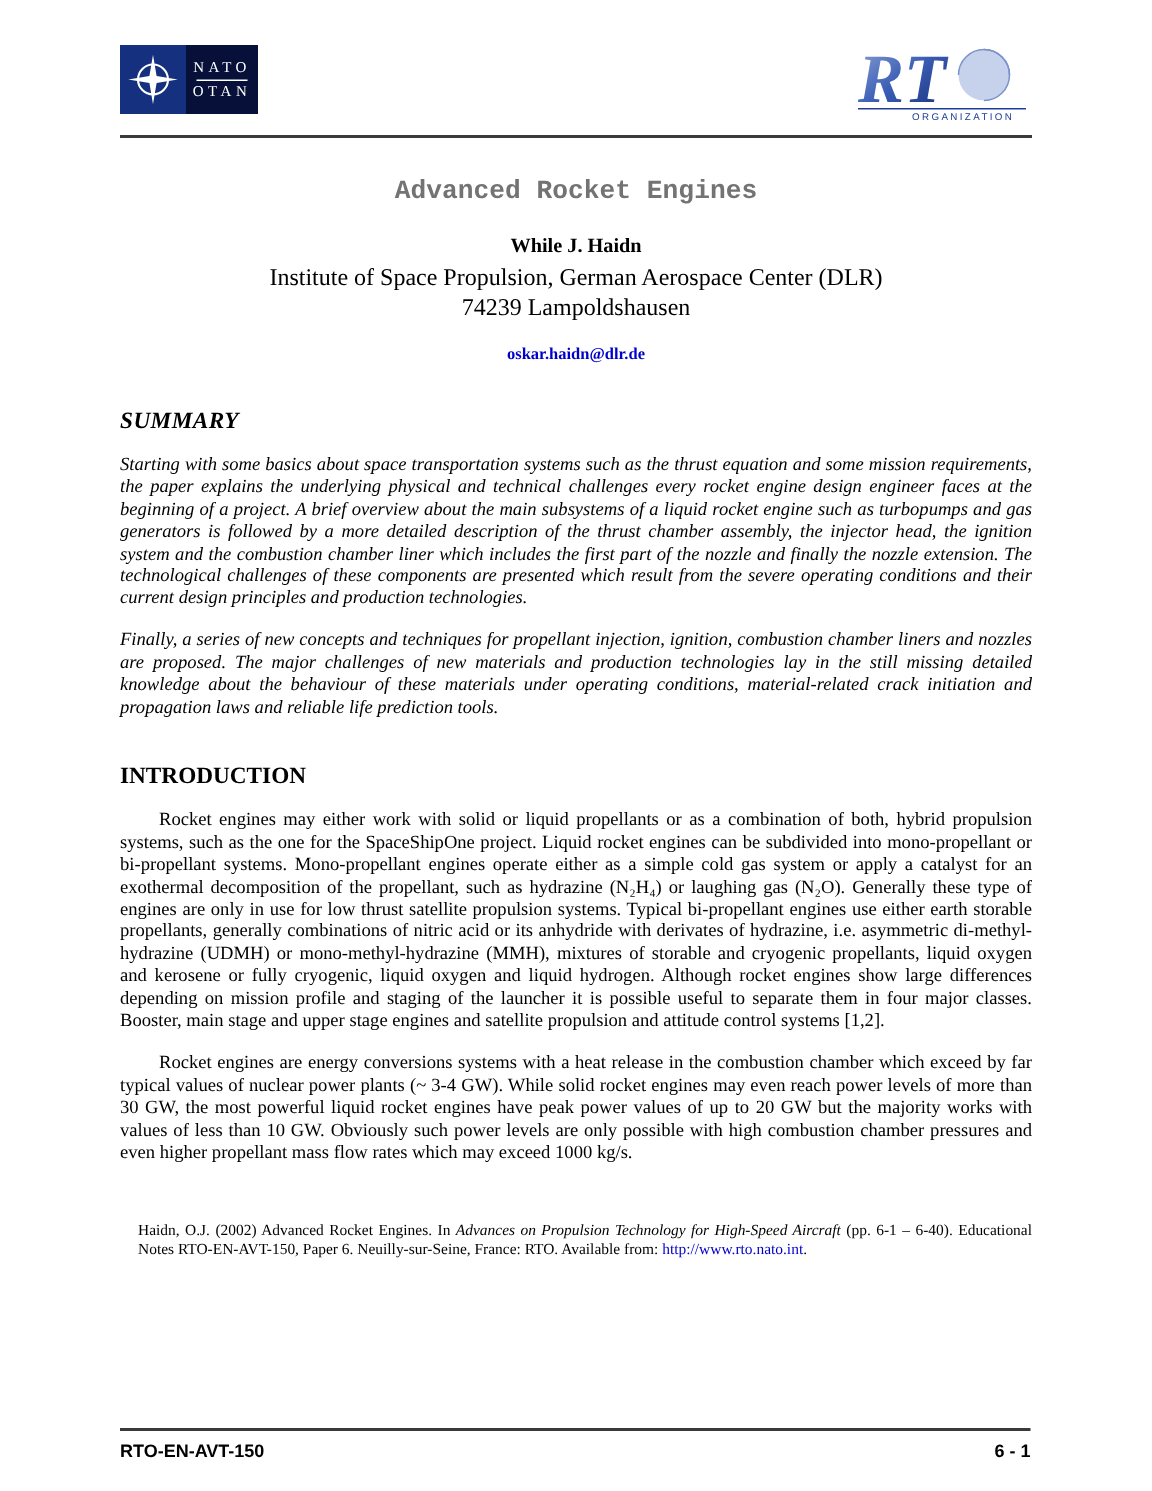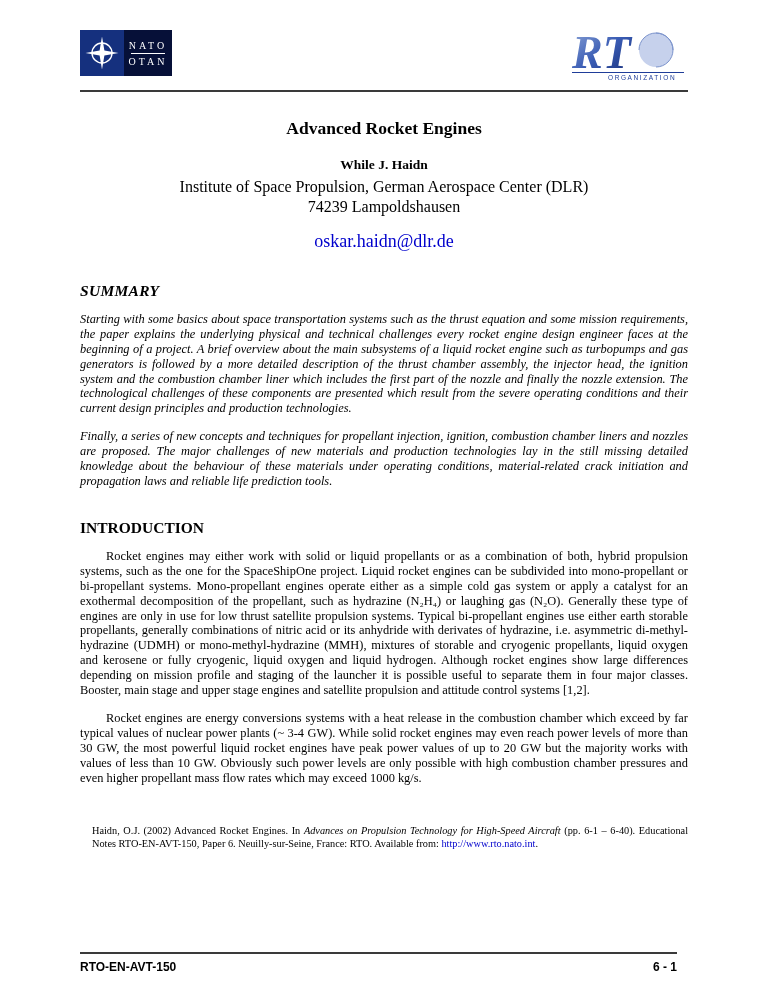--- a/index.html
+++ b/index.html
@@ -57,26 +57,27 @@
     border-top: 2px solid #3a3a3a;
     margin: 0 0 0 0;
   }
 
   
   .paper-title {
     margin: 26px 0 0 0;
     text-align: center;
     font-size: 17.5px;
     font-weight: bold;
-    color: #000000;
+    color: #737373;
+    font-family: Liberation Mono, monospace;
   }
   .author-block { text-align: center; margin-top: 18px; }
   .author-name { font-size: 13.5px; font-weight: bold; margin-bottom: 4px; }
   .affil-line { font-size: 16px; line-height: 1.28; }
-  .email-line { margin-top: 13px; font-size: 18px; }
+  .email-line { margin-top: 13px; font-size: 11px; font-weight: bold; }
   .email-link { color: #0000cc; text-decoration: none; cursor: pointer; }
 
   
   .section-heading {
     font-size: 15.5px;
     font-weight: bold;
     margin: 30px 0 12px 0;
   }
   .section-heading.italic { font-style: italic; letter-spacing: 0.3px; }
 
@@ -97,21 +98,21 @@
     line-height: 13.5px;
     text-align: justify;
   }
   .footnote .italic { font-style: italic; }
   .footnote-link { color: #0000cc; text-decoration: none; cursor: pointer; }
 
   
   .page-footer {
     position: absolute;
     left: 80px;
-    right: 91px;
+    right: 81px;
     bottom: 20px;
     border-top: 2px solid #3a3a3a;
     padding-top: 6px;
     display: flex;
     justify-content: space-between;
     font-family: "Liberation Sans", sans-serif;
     font-size: 12px;
     font-weight: bold;
   }
 </style>

